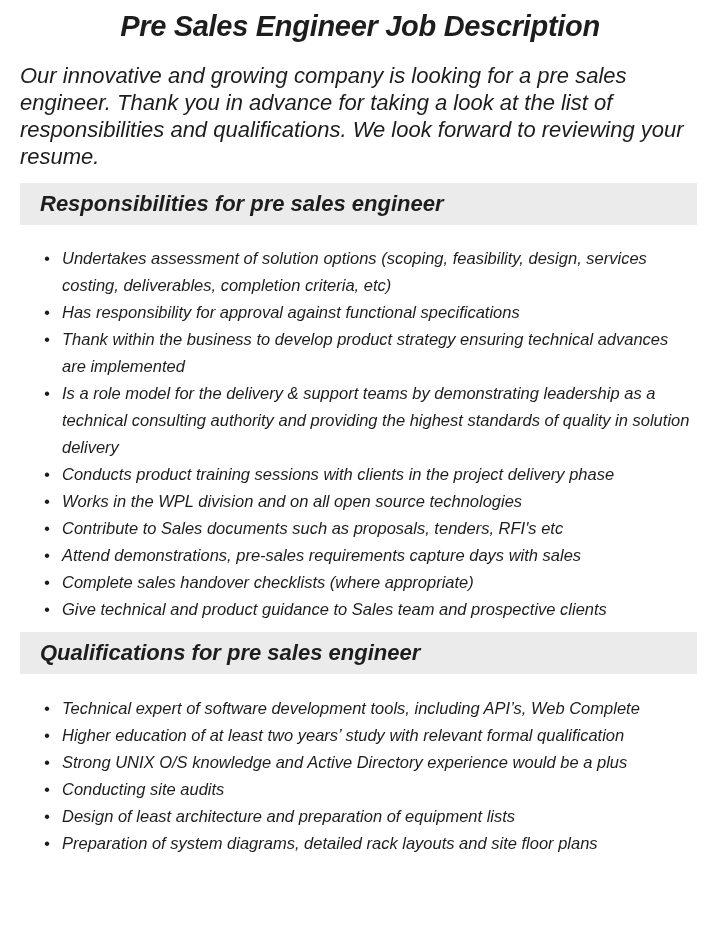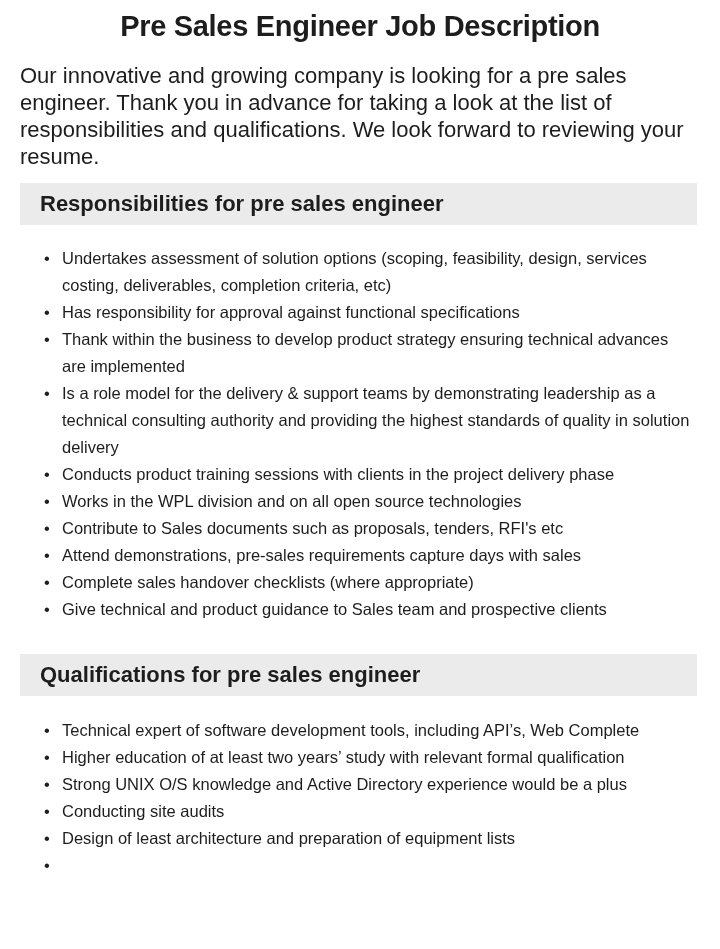--- a/index.html
+++ b/index.html
@@ -9,21 +9,21 @@
   }
   * { box-sizing: border-box; }
   html, body { margin: 0; padding: 0; }
   body {
     width: 720px;
     min-height: 949px;
     background: var(--page-bg);
     color: var(--body-text);
     font-family: "Liberation Sans", "DejaVu Sans", sans-serif;
   }
-  .page { width: 720px; }
+  .page { width: 720px; font-style: italic; }
   .page-title {
     margin: 6px 20px 0 20px;
     text-align: center;
     font-size: 29px;
     line-height: 40px;
     font-weight: 700;
     letter-spacing: -0.3px;
   }
   .intro {
     margin: 16px 24px 0 20px;
@@ -31,21 +31,21 @@
     line-height: 27px;
   }
   .section-header {
     margin: 13px 23px 0 20px;
     padding: 10px 20px;
     background: var(--section-header-bg);
     font-size: 22px;
     line-height: 22px;
     font-weight: 700;
   }
-  .section-header--second { margin-top: 31px; }
+  .section-header--second { margin-top: 9px; }
   .section-list {
     list-style: none;
     margin: 20px 0 0 0;
     padding: 0 26px 0 44px;
     font-size: 16.5px;
     line-height: 27px;
   }
   .section-list--second { margin-top: 21px; }
   .section-list li {
     position: relative;
@@ -83,17 +83,17 @@
   </div>
 
   <div class="section">
     <div class="section-header section-header--second">Qualifications for pre sales engineer</div>
     <ul class="section-list section-list--second">
       <li><span class="bullet">•</span><span class="item-text">Technical expert of software development tools, including API’s, Web Complete</span></li>
       <li><span class="bullet">•</span><span class="item-text">Higher education of at least two years’ study with relevant formal qualification</span></li>
       <li><span class="bullet">•</span><span class="item-text">Strong UNIX O/S knowledge and Active Directory experience would be a plus</span></li>
       <li><span class="bullet">•</span><span class="item-text">Conducting site audits</span></li>
       <li><span class="bullet">•</span><span class="item-text">Design of least architecture and preparation of equipment lists</span></li>
-      <li><span class="bullet">•</span></li>
+      <li><span class="bullet">•</span><span class="item-text">Preparation of system diagrams, detailed rack layouts and site floor plans</span></li>
     </ul>
   </div>
 
 </div>
 
 </body></html>

